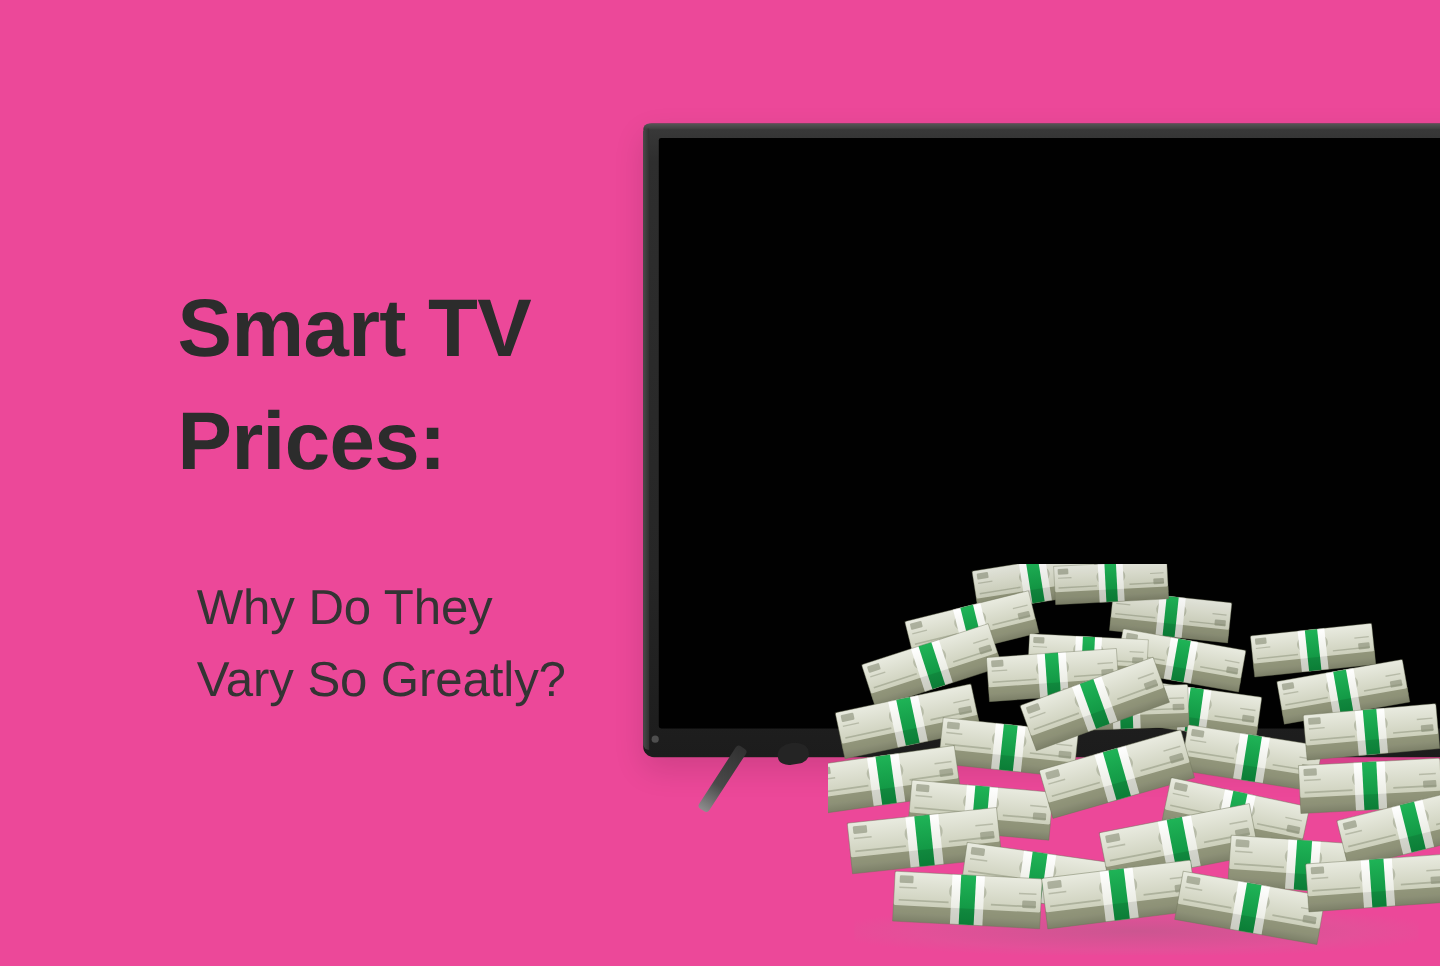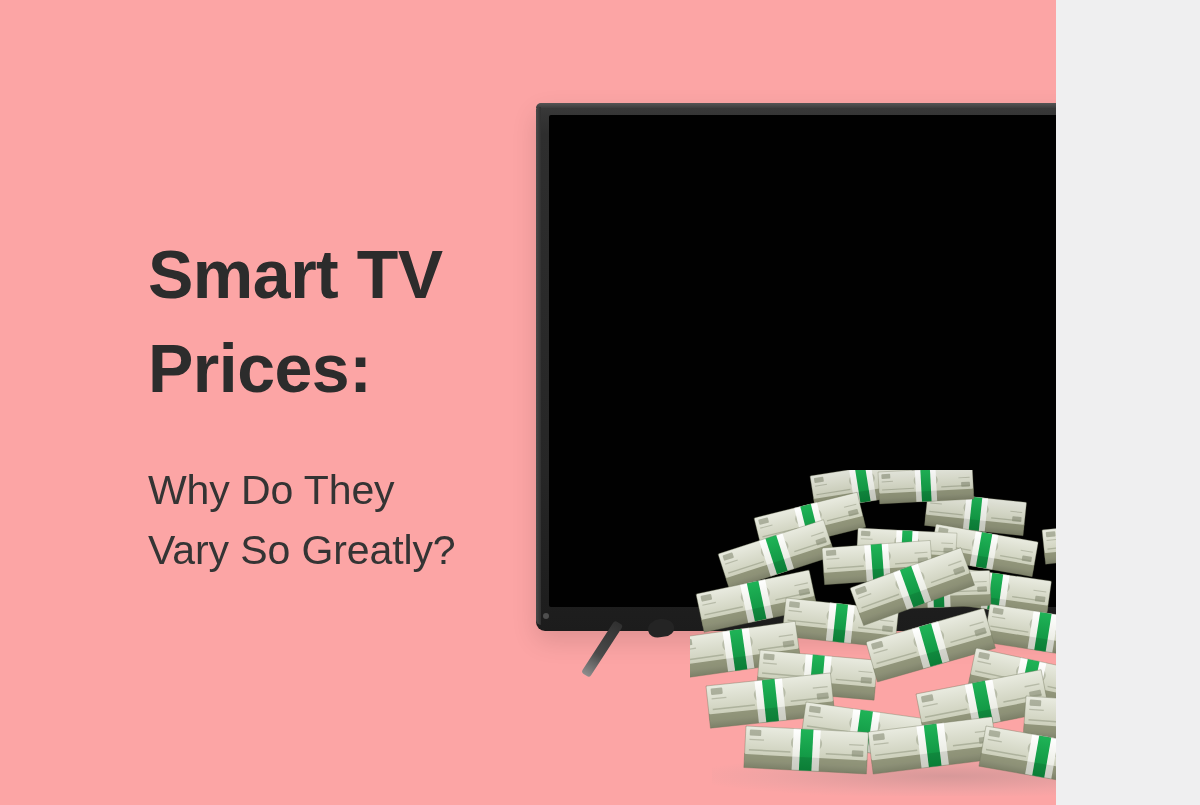--- a/index.html
+++ b/index.html
@@ -9,23 +9,23 @@
   body {
     width: 1200px;
     height: 805px;
     background: #efeff0;
     font-family: "Liberation Sans", sans-serif;
     overflow: hidden;
   }
 
   .banner {
     position: relative;
-    width: 1056px;
+    width: 1200px;
     height: 805px;
-    background: #fca5a5;
+    background: #ec4899;
     overflow: hidden;
   }
 
   
   .text-block {
     position: absolute;
     left: 148px;
     top: 228px;
     width: 420px;
     z-index: 40;
@@ -34,21 +34,21 @@
     margin: 0;
     font-family: "Liberation Sans", sans-serif;
     font-size: 68px;
     font-weight: 700;
     line-height: 1.38;
     letter-spacing: -0.5px;
     color: #2c2c2c;
     white-space: pre-line;
   }
   .subhead {
-    margin: 0;
+    margin: 16px;
     padding-top: 44px;
     font-family: "Liberation Sans", sans-serif;
     font-size: 41px;
     font-weight: 400;
     line-height: 1.48;
     letter-spacing: -0.1px;
     color: #343434;
     white-space: pre-line;
   }
 

